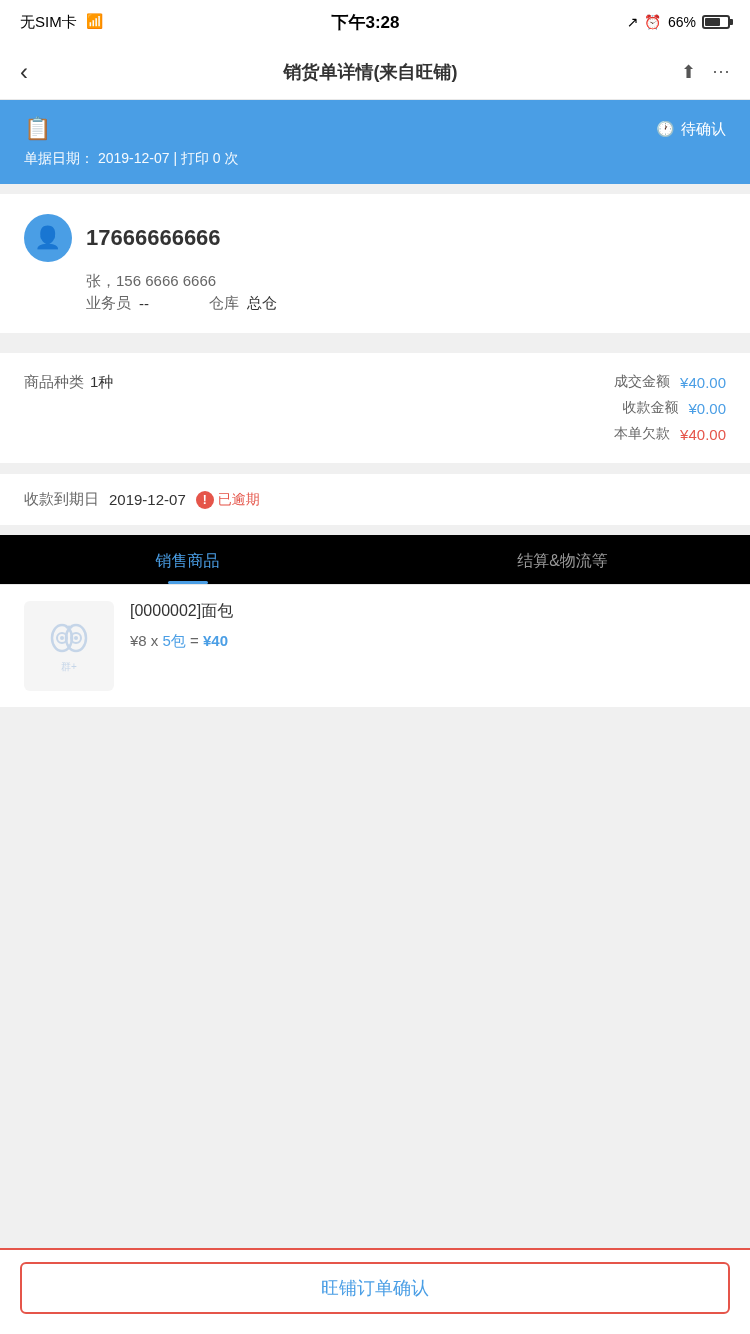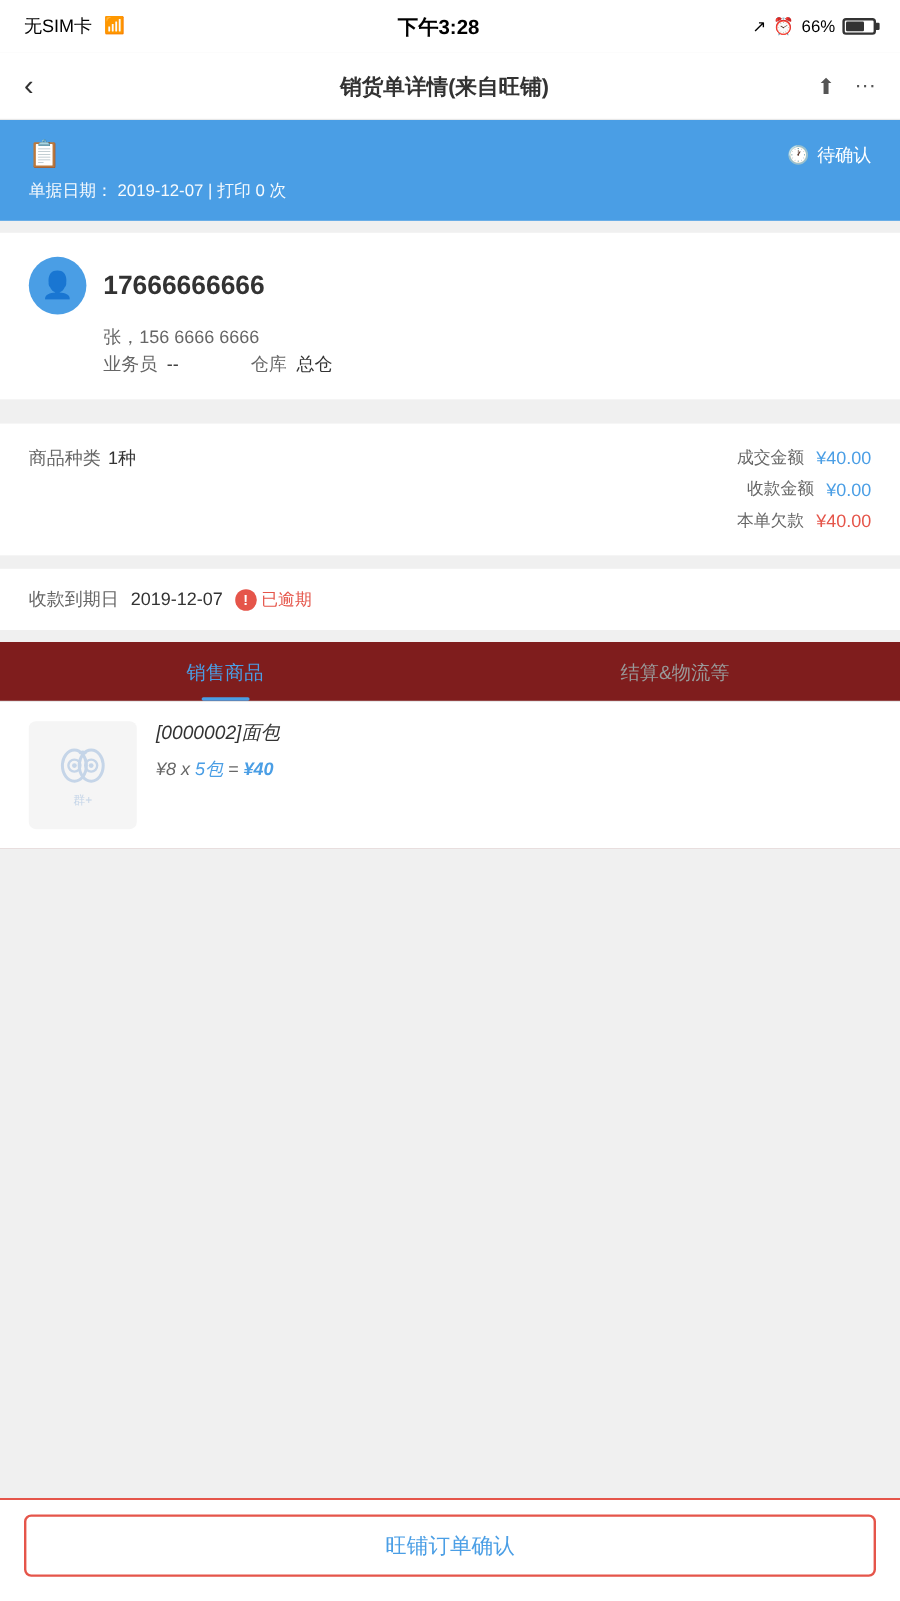--- a/index.html
+++ b/index.html
@@ -181,21 +181,21 @@
     }
     .overdue-icon {
       width: 18px; height: 18px; border-radius: 50%;
       background: #e5554a; color: white;
       display: flex; align-items: center; justify-content: center;
       font-size: 12px; font-weight: 700;
     }
 
     
     .tab-section {
-      background: #7f1d1d;
+      background: #000000;
       margin-top: 10px;
     }
     .tab-bar {
       display: flex;
       border-bottom: 1px solid #e8e8e8;
     }
     .tab-item {
       flex: 1;
       text-align: center;
       padding: 16px 0 12px;
@@ -234,21 +234,20 @@
     }
     .product-thumb-inner {
       display: flex; flex-direction: column; align-items: center;
       color: #bbb;
     }
     .brand-text {
       font-size: 10px; color: #c5d5e8; margin-top: 2px;
     }
     .product-info {
       flex: 1;
-      font-style: italic;
     }
     .product-name {
       font-size: 16px;
       color: #333;
       margin-bottom: 10px;
     }
     .product-price {
       font-size: 15px;
       color: #666;
     }

